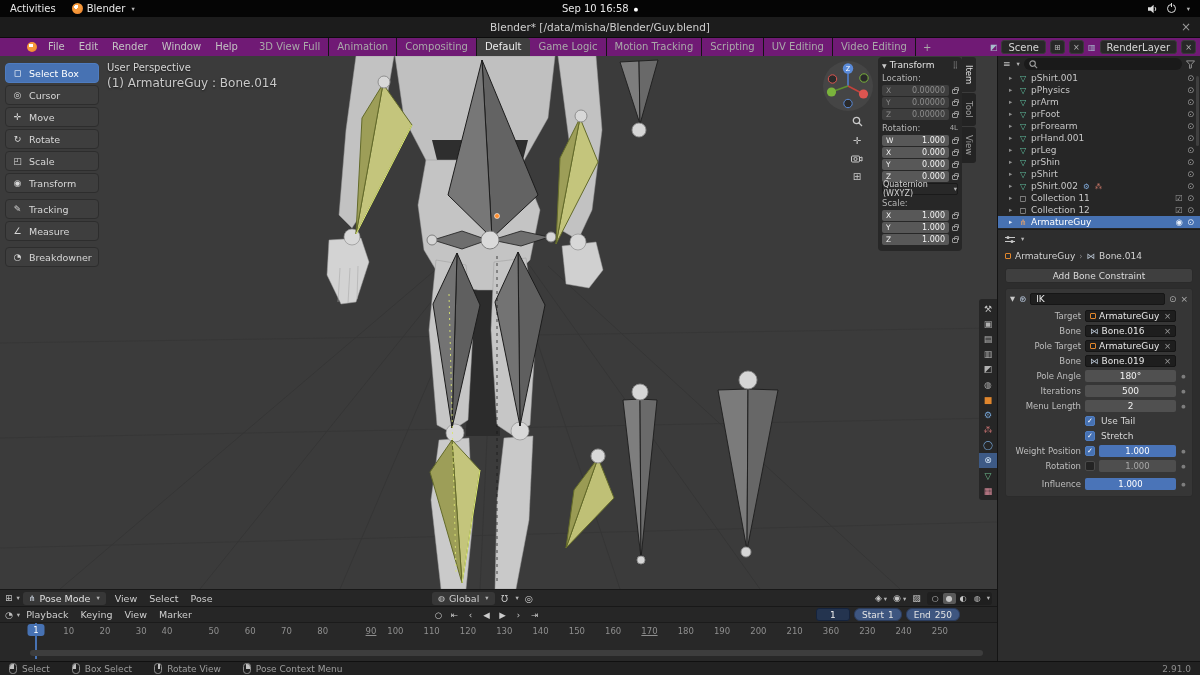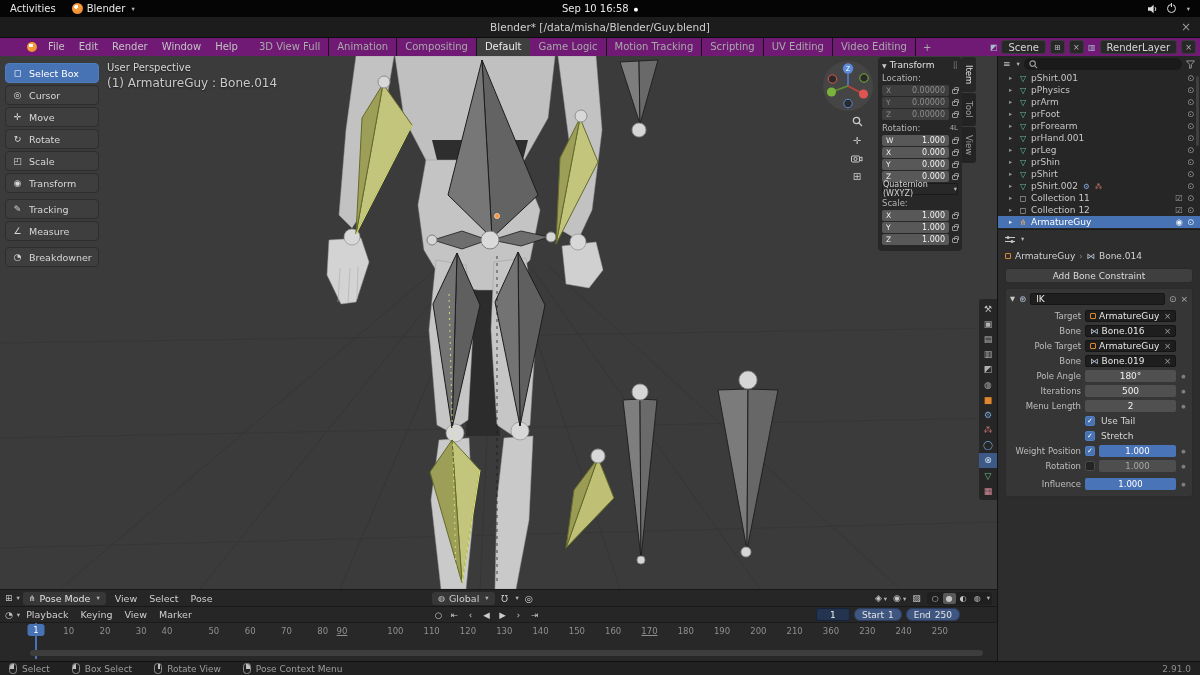--- a/index.html
+++ b/index.html
@@ -554,21 +554,21 @@
     <div class="tl-body">
       <div id="ticks">
           <span class="tick" style="left: 68.67px;">10</span>
           <span class="tick" style="left: 104.97px;">20</span>
           <span class="tick" style="left: 141.27px;">30</span>
           <span class="tick" style="left: 167px;">40</span>
           <span class="tick" style="left: 213.87px;">50</span>
           <span class="tick" style="left: 250.17px;">60</span>
           <span class="tick" style="left: 286.47px;">70</span>
           <span class="tick" style="left: 322.77px;">80</span>
-          <span class="tick" style="left: 342px; text-decoration: underline;">90</span>
+          <span class="tick" style="left: 371px; text-decoration: underline;">90</span>
           <span class="tick" style="left: 395.37px;">100</span>
           <span class="tick" style="left: 431.67px;">110</span>
           <span class="tick" style="left: 467.97px;">120</span>
           <span class="tick" style="left: 504.27px;">130</span>
           <span class="tick" style="left: 540.57px;">140</span>
           <span class="tick" style="left: 576.87px;">150</span>
           <span class="tick" style="left: 613.17px;">160</span>
           <span class="tick" style="left: 649.47px; text-decoration: underline;">170</span>
           <span class="tick" style="left: 685.77px;">180</span>
           <span class="tick" style="left: 722.07px;">190</span>

